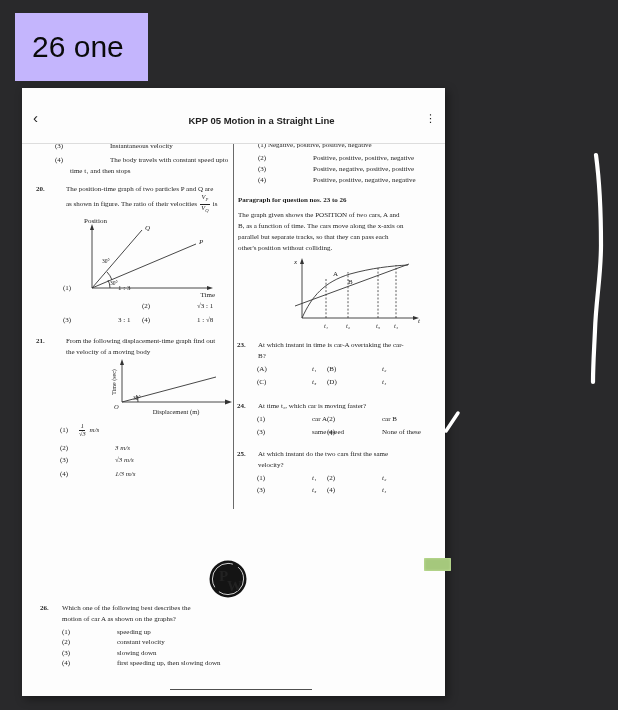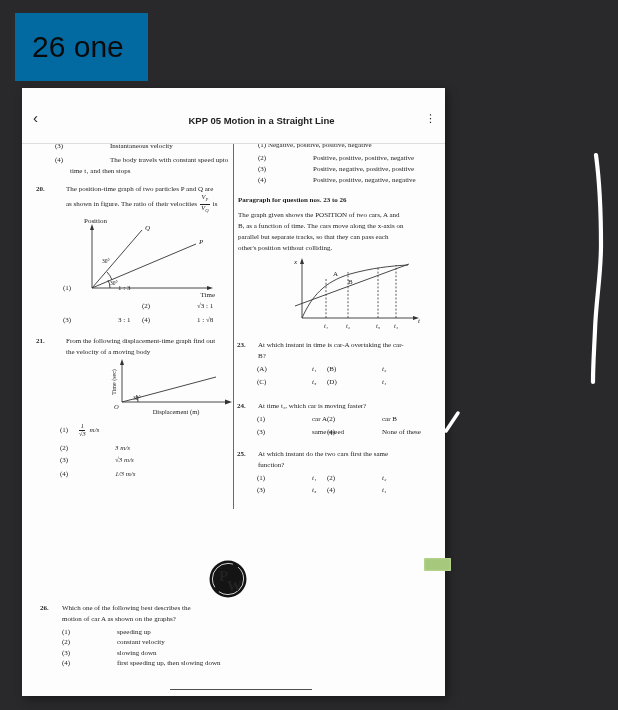--- a/index.html
+++ b/index.html
@@ -5,21 +5,21 @@
   * { margin:0; padding:0; box-sizing:border-box; }
   html,body { width:618px; height:710px; }
   body { background:#29292b; font-family:"Liberation Sans",sans-serif; position:relative; overflow:hidden; }
   .abs { position:absolute; }
   .ser { font-family:"Liberation Serif",serif; }
   .doc-text { font-size:7px; color:#1d1d1d; white-space:nowrap; line-height:9px; }
   .qnum { font-weight:bold; }
   .it { font-style:italic; }
   .on { display:inline-block; min-width:15px; }
   .ov { display:inline-block;padding-left:40px; }
-  #overlay-label { left:15px; top:13px; width:133px; height:68px; background:#0369a1; display:flex; align-items:center; padding-left:17px; font-size:30px; color:#0a0a0a; z-index:60; }
+  #overlay-label { left:15px; top:13px; width:133px; height:68px; background:#c4b5fd; display:flex; align-items:center; padding-left:17px; font-size:30px; color:#0a0a0a; z-index:60; }
   #phone { left:22px; top:88px; width:423px; height:608px; background:#fdfdfd; box-shadow:3px 3px 9px rgba(0,0,0,.4); }
   #status-bar { left:0; top:3px; width:100%; height:12px; }
   #status-time { left:10px; top:3px; font-size:8px; color:#333; }
   #status-icons { right:7px; top:3px; display:flex; gap:3px; align-items:center; color:#333; }
   #status-batt-pct { font-size:7.5px; color:#333; }
   #app-bar { left:0; top:16px; width:100%; height:38px; }
   #back-btn { left:11px; top:6px; font-size:15px; color:#222; line-height:15px; cursor:pointer; }
   #app-title { left:0; top:11px; width:100%; text-align:center; font-size:9.5px; font-weight:bold; color:#222;margin-left:28px; }
   #menu-btn { right:9px; top:8px; font-size:11px; color:#222; cursor:pointer; }
   #appbar-divider { left:0; top:55px; width:100%; height:1px; background:#ddd; }
@@ -168,21 +168,21 @@
 
     <div class="abs doc-text ser qnum" style="left:215px;top:258px">24.</div>
     <div class="abs doc-text ser" style="left:236px;top:258px">At time t₂, which car is moving faster?</div>
     <div class="abs doc-text ser" style="left:235px;top:271px"><span class="on">(1)</span><span class="ov">car A</span></div>
     <div class="abs doc-text ser" style="left:305px;top:271px"><span class="on">(2)</span><span class="ov">car B</span></div>
     <div class="abs doc-text ser" style="left:235px;top:284px"><span class="on">(3)</span><span class="ov">same speed</span></div>
     <div class="abs doc-text ser" style="left:305px;top:284px"><span class="on">(4)</span><span class="ov">None of these</span></div>
 
     <div class="abs doc-text ser qnum" style="left:215px;top:306px">25.</div>
     <div class="abs doc-text ser" style="left:236px;top:306px">At which instant do the two cars first the same</div>
-    <div class="abs doc-text ser" style="left:236px;top:317px">function?</div>
+    <div class="abs doc-text ser" style="left:236px;top:317px">velocity?</div>
     <div class="abs doc-text ser" style="left:235px;top:330px"><span class="on">(1)</span><span class="ov it">t₁</span></div>
     <div class="abs doc-text ser" style="left:305px;top:330px"><span class="on">(2)</span><span class="ov it">t₂</span></div>
     <div class="abs doc-text ser" style="left:235px;top:342px"><span class="on">(3)</span><span class="ov it">t₃</span></div>
     <div class="abs doc-text ser" style="left:305px;top:342px"><span class="on">(4)</span><span class="ov it">t₄</span></div>
   </div>
 
   <svg id="pw-logo" class="abs" width="42" height="42" viewBox="0 0 42 42">
     <circle cx="21" cy="21" r="18.5" fill="#141414"></circle>
     <circle cx="21" cy="21" r="15.6" fill="none" stroke="#ffffff" stroke-width="0.8" stroke-dasharray="34 6 38 6"></circle>
     <text x="12" y="23" font-size="15" fill="#ffffff" font-weight="bold">P</text>

